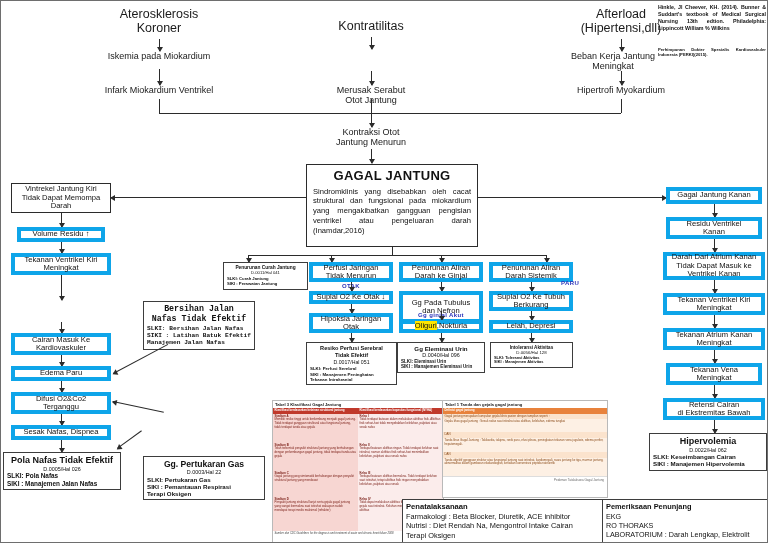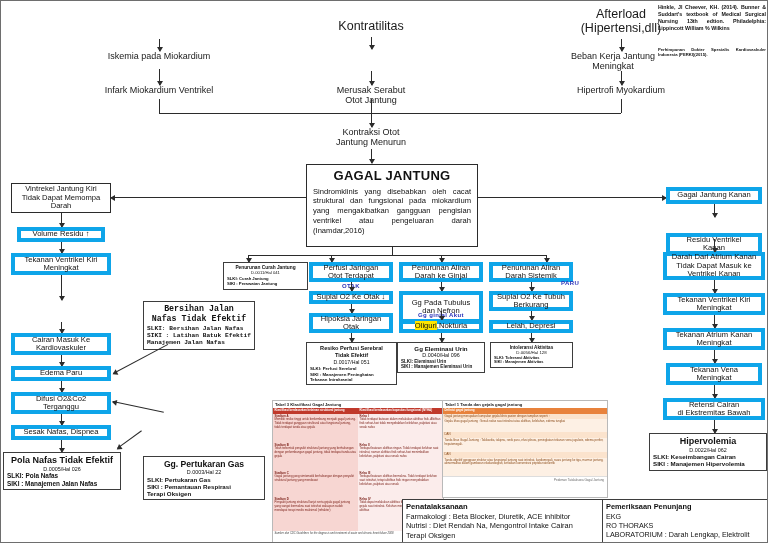--- a/index.html
+++ b/index.html
@@ -123,20 +123,22 @@
     position:absolute;border:1px solid #3d3d3d;background:#fff;
     padding:2px 3px;font-size:7.2px;line-height:1.3;
   }
   .penunjang b{font-size:7.4px;}
 </style>
 </head>
 <body>
 
 <div id="sheet">
 
+  <div class="abs txt plain big" style="left:78px;top:6px;width:160px;">Aterosklerosis
+Koroner</div>
   <div class="arrow-v" style="left:158px;top:38px;height:12px;"></div>
   <div class="abs txt plain" style="left:78px;top:50px;width:160px;">Iskemia pada Miokardium</div>
   <div class="arrow-v" style="left:158px;top:68px;height:16px;"></div>
   <div class="abs txt plain" style="left:78px;top:84px;width:160px;">Infark Miokardium Ventrikel</div>
 
   <div class="abs txt plain big" style="left:290px;top:18px;width:160px;">Kontratilitas</div>
   <div class="arrow-v" style="left:370px;top:36px;height:12px;"></div>
   <div class="arrow-v" style="left:370px;top:70px;height:14px;"></div>
   <div class="abs txt plain" style="left:290px;top:84px;width:160px;">Merusak Serabut
 Otot Jantung</div>
@@ -244,21 +246,21 @@
 
   <div class="abs dx" style="left:222px;top:261px;width:85px;font-size:4.2px;">
     <span class="t" style="font-size:4.8px;">Penurunan Curah Jantung</span>
     <span class="code" style="font-size:4.2px;">D.0011/Hal 041</span>
     <span class="l" style="font-weight:bold;margin-top:1px;">SLKI: Curah Jantung</span>
     <span class="l" style="font-weight:bold;">SIKI : Perawatan Jantung</span>
   </div>
 
   <div class="abs box" style="left:308px;top:261px;width:84px;height:20px;">
     <span class="inner">Perfusi Jaringan
-Otot Terdapat</span>
+Tidak Menurun</span>
   </div>
   <div class="abs blue" style="left:308px;top:282px;width:84px;text-align:center;">OTAK</div>
   <div class="arrow-v" style="left:350px;top:281px;height:9px;"></div>
   <div class="abs box" style="left:308px;top:290px;width:84px;height:13px;">
     <span class="inner">Suplai O2 Ke Otak ↓</span>
   </div>
   <div class="arrow-v" style="left:350px;top:303px;height:9px;"></div>
   <div class="abs box" style="left:308px;top:312px;width:84px;height:20px;">
     <span class="inner">Hipoksia Jaringan
 Otak</span>
@@ -314,21 +316,21 @@
     <span class="t" style="font-size:4.6px;">Intoleransi Aktivitas</span>
     <span class="code" style="font-size:4.4px;">D.0056/Hal 128</span>
     <span class="l" style="font-weight:bold;">SLKI: Toleransi Aktivitas</span>
     <span class="l" style="font-weight:bold;">SIKI : Manajemen Aktivitas</span>
   </div>
 
   <div class="abs box" style="left:665px;top:186px;width:96px;height:17px;">
     <span class="inner">Gagal Jantung Kanan</span>
   </div>
   <div class="arrow-v" style="left:713px;top:203px;height:13px;"></div>
-  <div class="abs box" style="left:665px;top:216px;width:96px;height:22px;margin-top:16px;">
+  <div class="abs box" style="left:665px;top:216px;width:96px;height:22px;">
     <span class="inner">Residu Ventrikel
 Kanan</span>
   </div>
   <div class="arrow-v" style="left:713px;top:238px;height:13px;"></div>
   <div class="abs box" style="left:662px;top:251px;width:102px;height:28px;">
     <span class="inner">Darah Dari Atrium Kanan
 Tidak Dapat Masuk ke
 Ventrikel Kanan</span>
   </div>
   <div class="arrow-v" style="left:713px;top:279px;height:13px;"></div>

